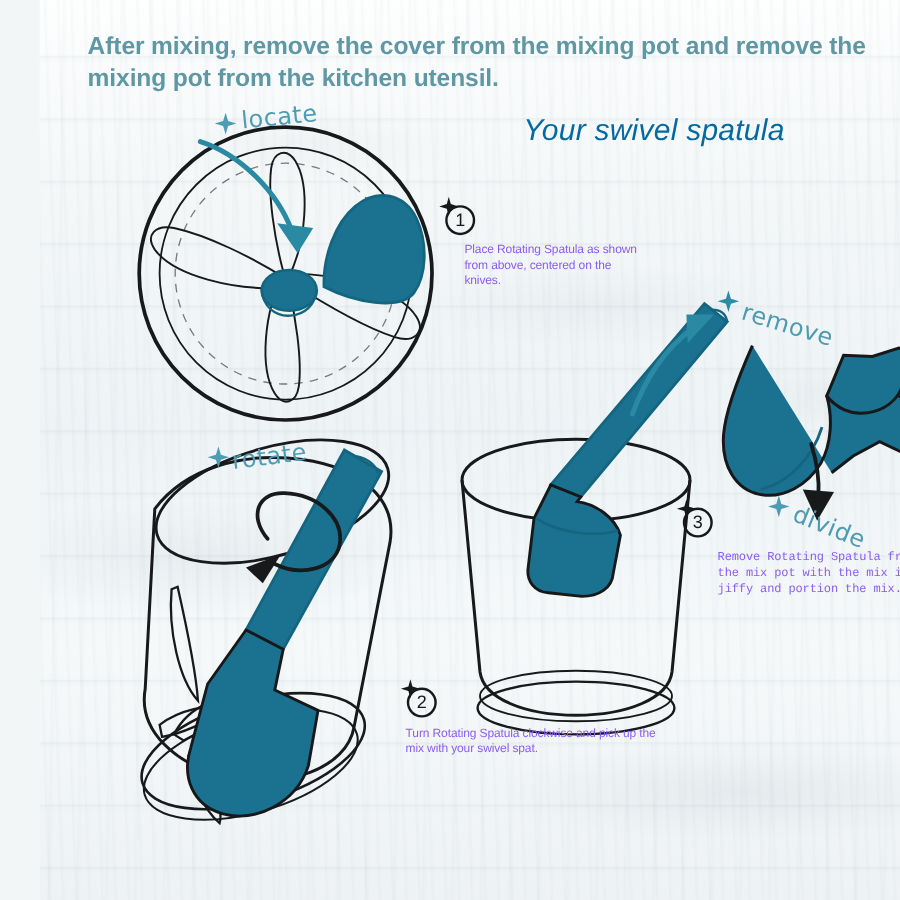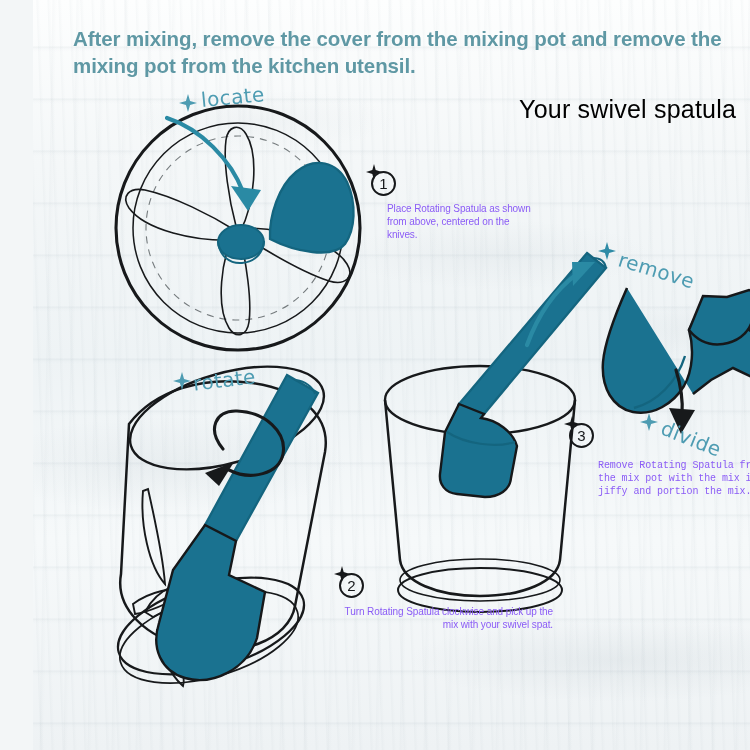--- a/index.html
+++ b/index.html
@@ -51,29 +51,29 @@
       radial-gradient(ellipse 180px 40px at 92% 44%, rgba(150,165,175,.09), rgba(0,0,0,0) 70%);
   }
   
   .headline{
     position:absolute;left:40px;top:26px;width:680px;
     color:#5f98a4;font-size:20.5px;line-height:1.30;font-weight:700;
     letter-spacing:-0.1px;
   }
   .title{
     position:absolute;left:403px;top:96px;width:300px;
-    color:#000000;font-size:25px;line-height:1.1;font-weight:400;
-    text-align:right;letter-spacing:.2px;
+    color:#0369a1;font-size:25px;line-height:1.1;font-weight:400;
+    text-align:left;letter-spacing:.2px;font-style:italic;
   }
   .steptext{
     position:absolute;color:#8b5cf6;font-size:10px;line-height:1.30;
     font-weight:400;letter-spacing:-0.1px;
   }
   #step1-text{left:354px;top:202px;width:150px;}
-  #step2-text{left:305px;top:605px;width:215px;text-align:right;}
+  #step2-text{left:305px;top:605px;width:215px;}
   #step3-text{left:565px;top:459px;width:175px;font-family:Liberation Mono, monospace;}
 
   
   .badge{position:absolute;width:32px;height:32px;}
   .badge .circ{
     position:absolute;left:2px;top:3px;width:25px;height:25px;
     border:2.1px solid #16181a;border-radius:50%;
     box-sizing:border-box;background:transparent;
   }
   .badge .num{

